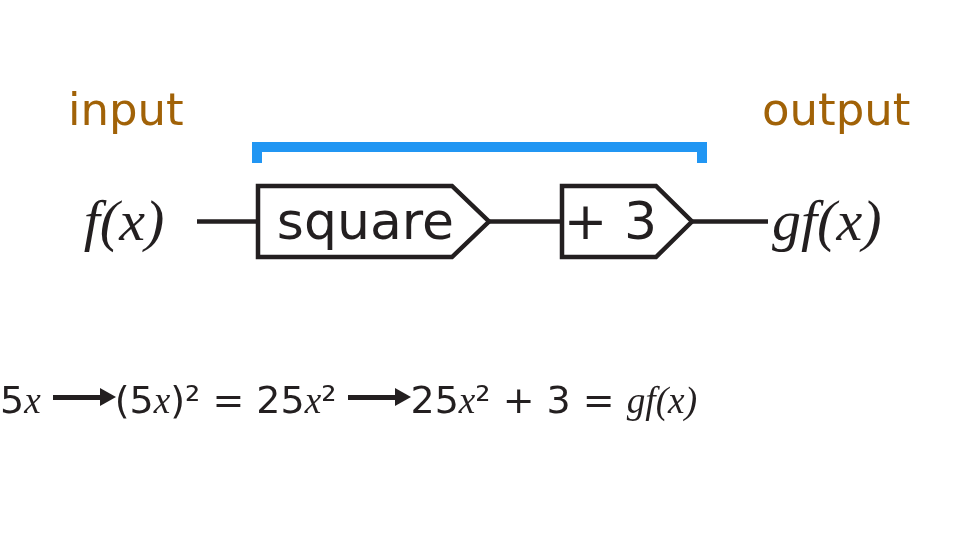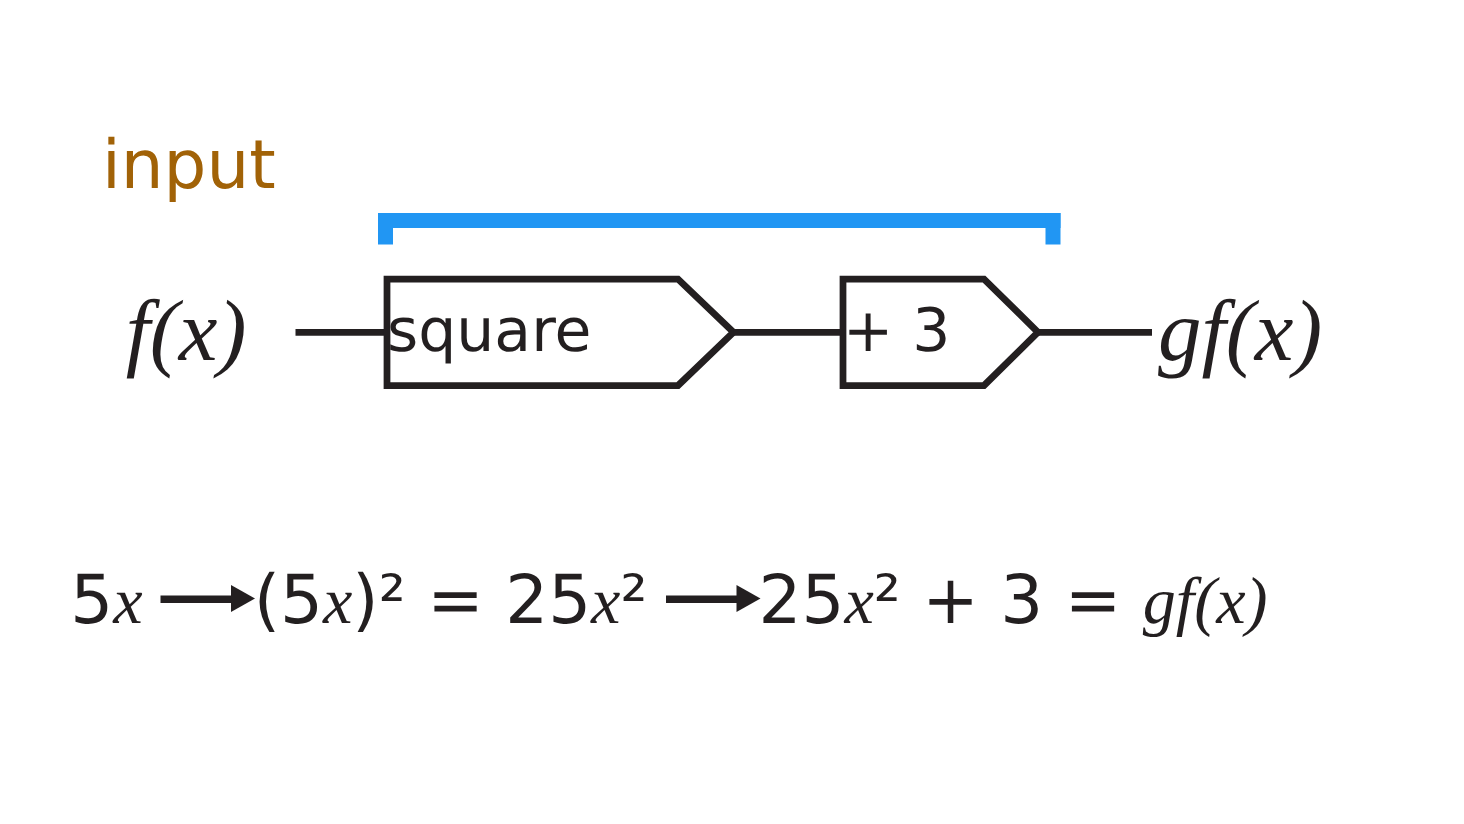--- a/index.html
+++ b/index.html
@@ -65,34 +65,33 @@
     font-size: 58px;
     white-space: nowrap;
   }
   .expr-fx  { left: 62px; width: 124px; text-align: center; }
   .expr-gfx { left: 772px; }
   .box-label {
     position: absolute;
     top: 186px;
     height: 71px;
     line-height: 71px;
-    text-align: left;
-    font-size: 40px;
+    text-align: right;
+    font-size: 52px;
     white-space: nowrap;
   }
   .box-label-1 { left: 258px; width: 196px; }
   .box-label-2 { left: 562px; width: 95px; }
   
   .equation {
     position: absolute;
     left: 0;
     top: 370px;
     width: 892px;
-    text-align: center;
-    font-size: 45px;
+    font-size: 38px;
     line-height: 60px;
     white-space: nowrap;
   }
   .eq-up { font-family: "DejaVu Sans", sans-serif; }
   .eq-mi {
     font-family: "Liberation Serif", serif;
     font-style: italic;
     font-size: 0.98em;
   }
   .arrow {
@@ -114,20 +113,21 @@
     border-top: 9.5px solid transparent;
     border-bottom: 9.5px solid transparent;
   }
 </style>
 </head>
 <body>
 
 <div class="canvas">
 
   <div class="blue-label lbl-input">input</div>
+  <div class="blue-label lbl-output">output</div>
 
   <div class="bracket"></div>
 
   <svg class="machine-svg" viewBox="0 0 976 549" xmlns="http://www.w3.org/2000/svg">
     <line x1="197" y1="221.5" x2="262" y2="221.5" stroke="#231f20" stroke-width="4.5"></line>
     <polygon points="258,186 452,186 489,221.5 452,257 258,257" fill="#ffffff" stroke="#231f20" stroke-width="4.5" stroke-linejoin="miter"></polygon>
     <line x1="489" y1="221.5" x2="564" y2="221.5" stroke="#231f20" stroke-width="4.5"></line>
     <polygon points="562,186 656,186 692,221.5 656,257 562,257" fill="#ffffff" stroke="#231f20" stroke-width="4.5" stroke-linejoin="miter"></polygon>
     <line x1="692" y1="221.5" x2="768" y2="221.5" stroke="#231f20" stroke-width="4.5"></line>
   </svg>

